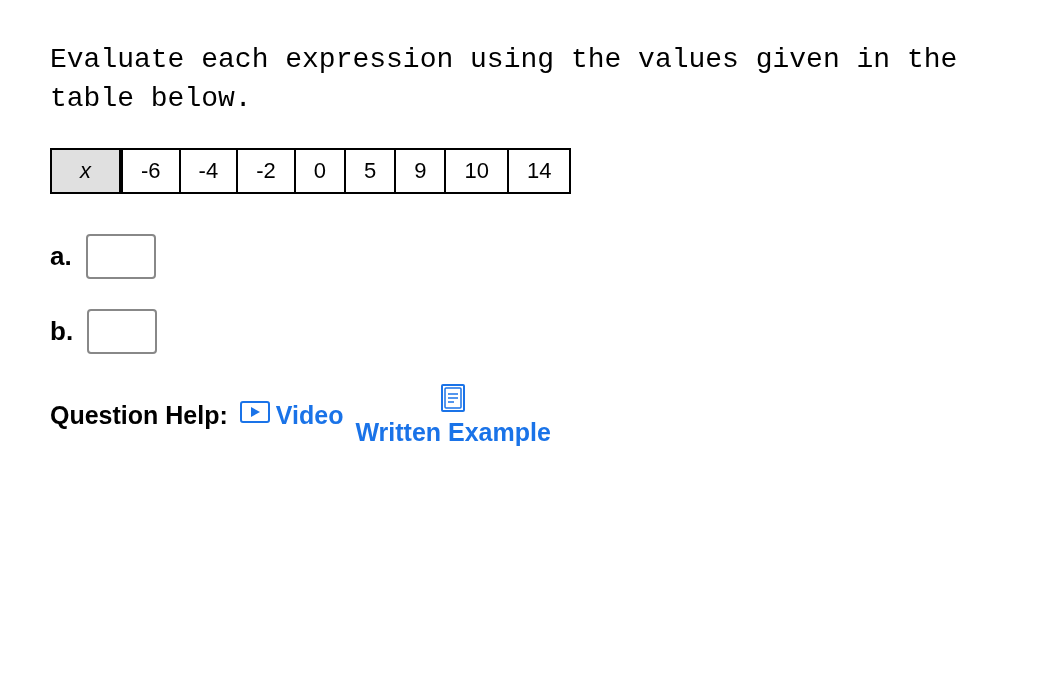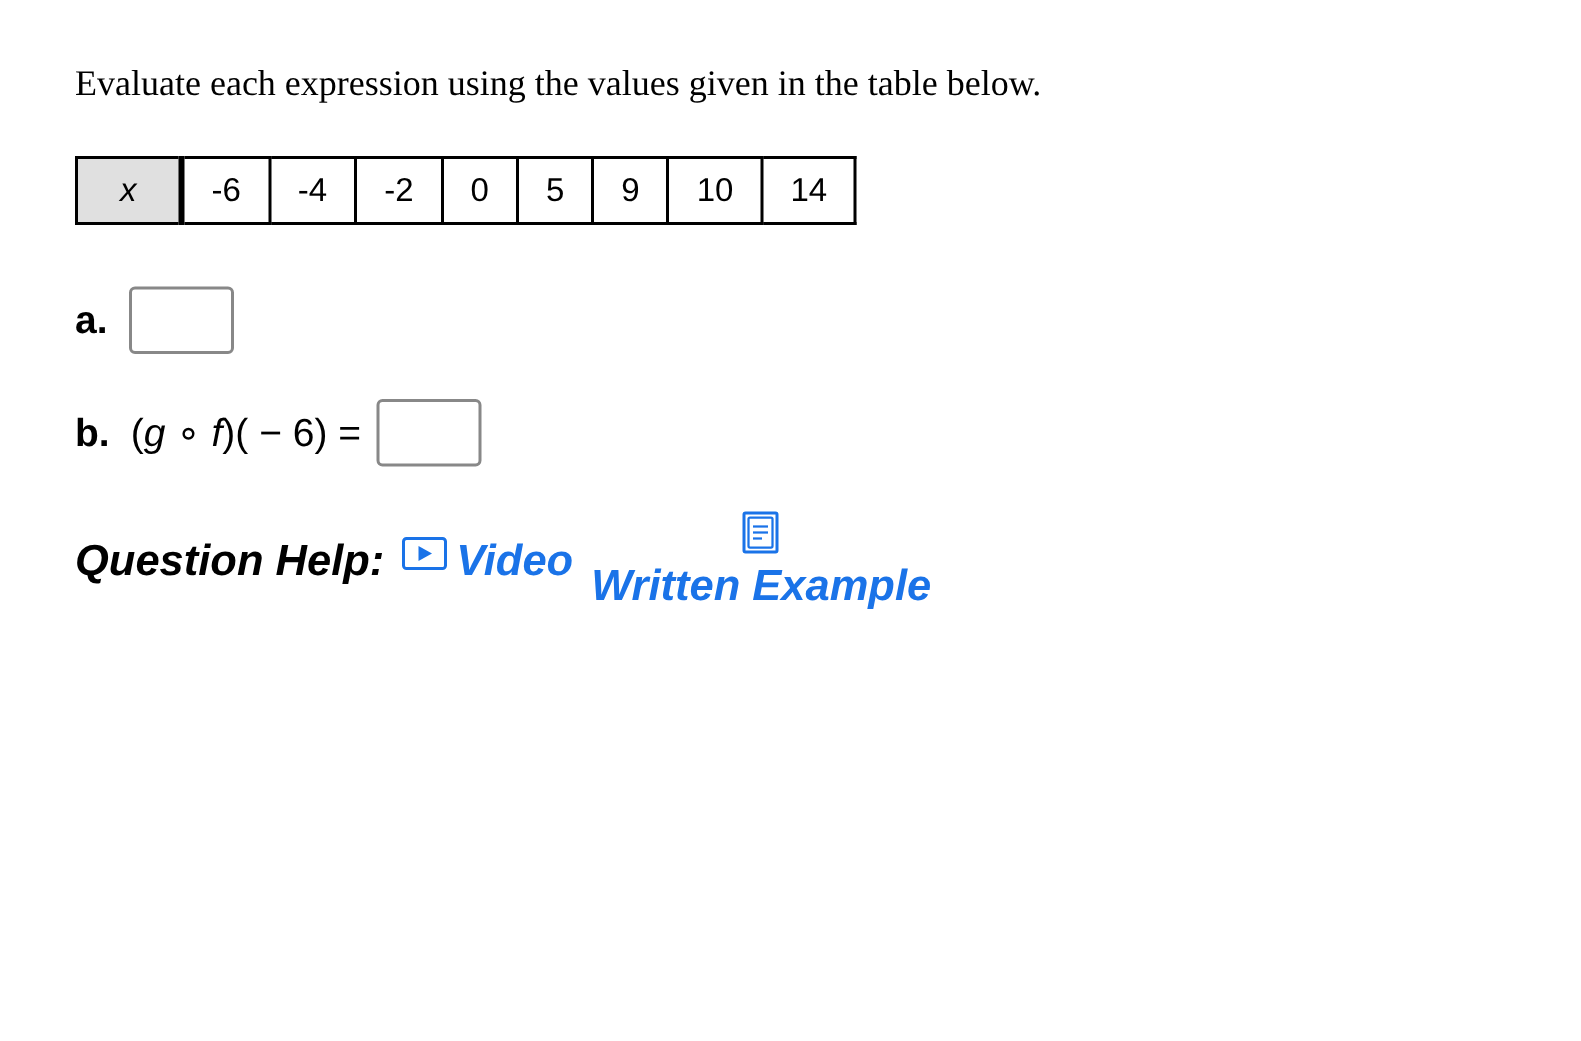--- a/index.html
+++ b/index.html
@@ -8,22 +8,22 @@
       background: #ffffff;
       font-family: 'Times New Roman', serif;
       font-size: 20px;
       color: #000;
       padding: 40px 50px;
       width: 1054px;
       min-height: 694px;
     }
 
     .instructions {
-      font-size: 24px;
-      font-family: Liberation Serif, serif;
+      font-size: 28px;
+      font-family: Liberation Mono, monospace;
       line-height: 1.4;
       margin-bottom: 30px;
     }
 
     .table-wrapper {
       margin-bottom: 35px;
       display: inline-block;
     }
 
     table {
@@ -70,27 +70,26 @@
       display: inline-block;
       width: 70px;
       height: 45px;
       border: 2px solid #888;
       border-radius: 4px;
       vertical-align: middle;
     }
 
     .question-help {
       margin-top: 20px;
-      font-size: 29px;
+      font-size: 25px;
       font-family: Arial, sans-serif;
       font-weight: bold;
       display: flex;
       align-items: center;
       gap: 12px;
-      font-style: italic;
     }
 
     .help-video {
       display: flex;
       align-items: flex-start;
       gap: 6px;
       color: #1a73e8;
       cursor: pointer;
     }
 
@@ -167,21 +166,20 @@
     </table>
 </div>
 
 <div class="question-block">
   <span class="question-label">a.</span>
   <input type="text" class="answer-box" value="" style="">
 </div>
 
 <div class="question-block">
   <span class="question-label">b.</span>
-  <span class="math-expr">(<i>g</i> ∘ <i>f</i>)( − 6) =</span>
   <input type="text" class="answer-box" value="" style="">
 </div>
 
 <div class="question-help">
   <span>Question Help:</span>
 
   <span class="help-video">
     <span class="video-icon">
       <svg width="14" height="14" viewBox="0 0 14 14">
         <polygon points="3,2 12,7 3,12" fill="#1a73e8"></polygon>

